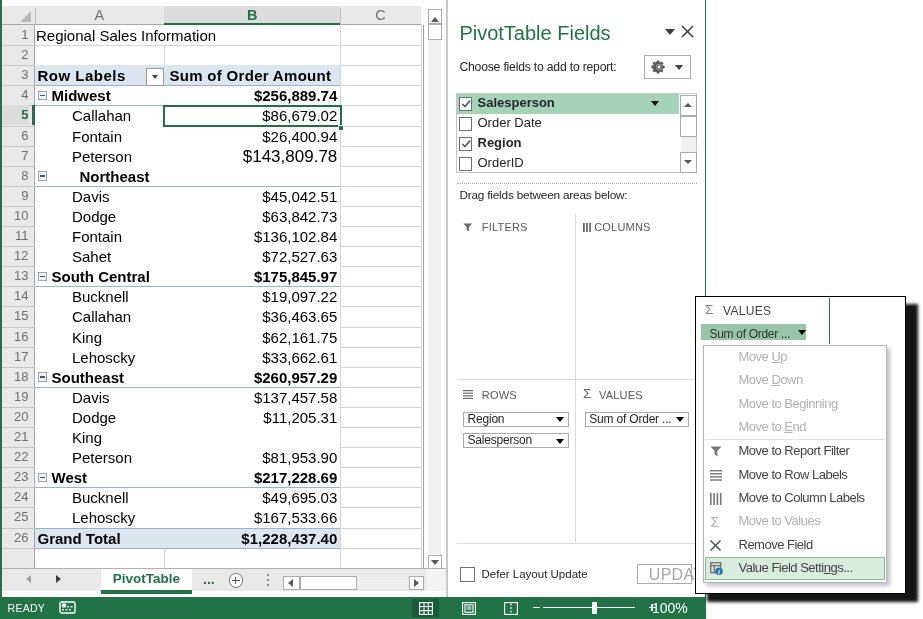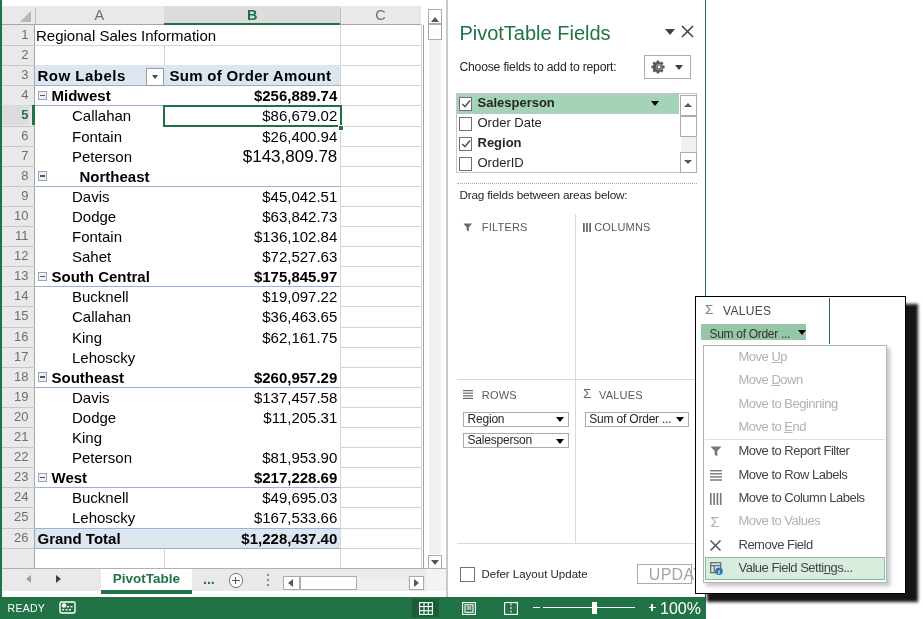--- a/index.html
+++ b/index.html
@@ -143,20 +143,21 @@
 <div class="ab" style="left:39.5px;top:275.90000000000003px;width:5.5px;height:1.4px;background:#4a5a6a;"></div>
 <div class="tx" style="left:51.5px;top:266.20000000000005px;height:20.1px;line-height:21.1px;font-size:15px;font-weight:bold;color:#000;">South Central</div>
 <div class="tx" style="left:164.3px;top:266.20000000000005px;width:173.0px;height:20.1px;line-height:21.1px;text-align:right;font-size:15px;font-weight:bold;color:#000;">$175,845.97</div>
 <div class="tx" style="left:72px;top:286.3px;height:20.1px;line-height:21.1px;font-size:15px;color:#000;">Bucknell</div>
 <div class="tx" style="left:164.3px;top:286.3px;width:173.0px;height:20.1px;line-height:21.1px;text-align:right;font-size:15px;color:#000;">$19,097.22</div>
 <div class="tx" style="left:72px;top:306.40000000000003px;height:20.1px;line-height:21.1px;font-size:15px;color:#000;">Callahan</div>
 <div class="tx" style="left:164.3px;top:306.40000000000003px;width:173.0px;height:20.1px;line-height:21.1px;text-align:right;font-size:15px;color:#000;">$36,463.65</div>
 <div class="tx" style="left:72px;top:326.5px;height:20.1px;line-height:21.1px;font-size:15px;color:#000;">King</div>
 <div class="tx" style="left:164.3px;top:326.5px;width:173.0px;height:20.1px;line-height:21.1px;text-align:right;font-size:15px;color:#000;">$62,161.75</div>
 <div class="tx" style="left:72px;top:346.6px;height:20.1px;line-height:21.1px;font-size:15px;color:#000;">Lehoscky</div>
+<div class="tx" style="left:164.3px;top:346.6px;width:173.0px;height:20.1px;line-height:21.1px;text-align:right;font-size:15px;color:#000;">$33,662.61</div>
 <div class="ab" style="left:37.5px;top:372.20000000000005px;width:9.5px;height:9.5px;background:#eef1f5;border:1px solid #97a5b5;"></div>
 <div class="ab" style="left:39.5px;top:376.40000000000003px;width:5.5px;height:1.4px;background:#4a5a6a;"></div>
 <div class="tx" style="left:51.5px;top:366.70000000000005px;height:20.1px;line-height:21.1px;font-size:15px;font-weight:bold;color:#000;">Southeast</div>
 <div class="tx" style="left:164.3px;top:366.70000000000005px;width:173.0px;height:20.1px;line-height:21.1px;text-align:right;font-size:15px;font-weight:bold;color:#000;">$260,957.29</div>
 <div class="tx" style="left:72px;top:386.8px;height:20.1px;line-height:21.1px;font-size:15px;color:#000;">Davis</div>
 <div class="tx" style="left:164.3px;top:386.8px;width:173.0px;height:20.1px;line-height:21.1px;text-align:right;font-size:15px;color:#000;">$137,457.58</div>
 <div class="tx" style="left:72px;top:406.90000000000003px;height:20.1px;line-height:21.1px;font-size:15px;color:#000;">Dodge</div>
 <div class="tx" style="left:164.3px;top:406.90000000000003px;width:173.0px;height:20.1px;line-height:21.1px;text-align:right;font-size:15px;color:#000;">$11,205.31</div>
 <div class="tx" style="left:72px;top:427.0px;height:20.1px;line-height:21.1px;font-size:15px;color:#000;">King</div>
 <div class="tx" style="left:72px;top:447.1px;height:20.1px;line-height:21.1px;font-size:15px;color:#000;">Peterson</div>
@@ -232,21 +233,21 @@
       <g stroke="#fff" stroke-width="1.1" fill="none">
         <rect x="0.6" y="0.6" width="12.8" height="11.8"></rect>
         <line x1="7" y1="1.5" x2="7" y2="11.5" stroke-dasharray="2,1.5"></line>
       </g>
     </svg>
 <div class="ab" style="left:532.7px;top:606.7px;width:7px;height:1.8px;background:#fff;"></div>
 <div class="ab" style="left:543px;top:607px;width:92px;height:1.4px;background:#fff;"></div>
 <div class="ab" style="left:591.5px;top:601.5px;width:5px;height:12px;background:#fff;"></div>
 <div class="ab" style="left:648.6px;top:606.7px;width:7px;height:1.8px;background:#fff;"></div>
 <div class="ab" style="left:651.2px;top:604.1px;width:1.8px;height:7px;background:#fff;"></div>
-<div class="tx" style="left:652px;top:601.5px;height:13px;line-height:13px;font-size:16px;color:#fff;margin-left:8px;">100%</div>
+<div class="tx" style="left:652px;top:601.5px;height:13px;line-height:13px;font-size:14px;color:#fff;">100%</div>
 <div class="ab" style="left:446.2px;top:0;width:1.4px;height:596.5px;background:#c9c9c9;"></div>
 <div class="ab" style="left:704.5px;top:0;width:1.6px;height:619px;background:#217346;"></div>
 <div class="ab" style="left:0px;top:0;width:1.5px;height:619px;background:#217346;"></div>
 <div class="tx" style="left:459.4px;top:21.5px;height:23px;line-height:23px;font-size:20px;color:#217346;">PivotTable Fields</div>
 <div class="ab" style="left:664.5px;top:28.5px;width:0;height:0;border-left:5px solid transparent;border-right:5px solid transparent;border-top:6px solid #404040;"></div>
 <svg class="ab" style="left:681px;top:25px;" width="13" height="13" viewBox="0 0 13 13">
       <g stroke="#404040" stroke-width="1.6">
         <line x1="1" y1="1" x2="12" y2="12"></line>
         <line x1="12" y1="1" x2="1" y2="12"></line>
       </g>

